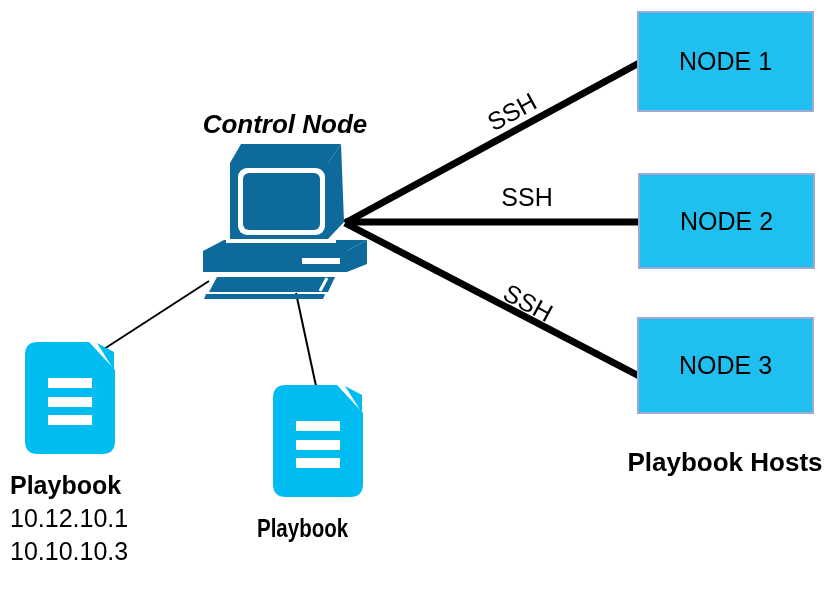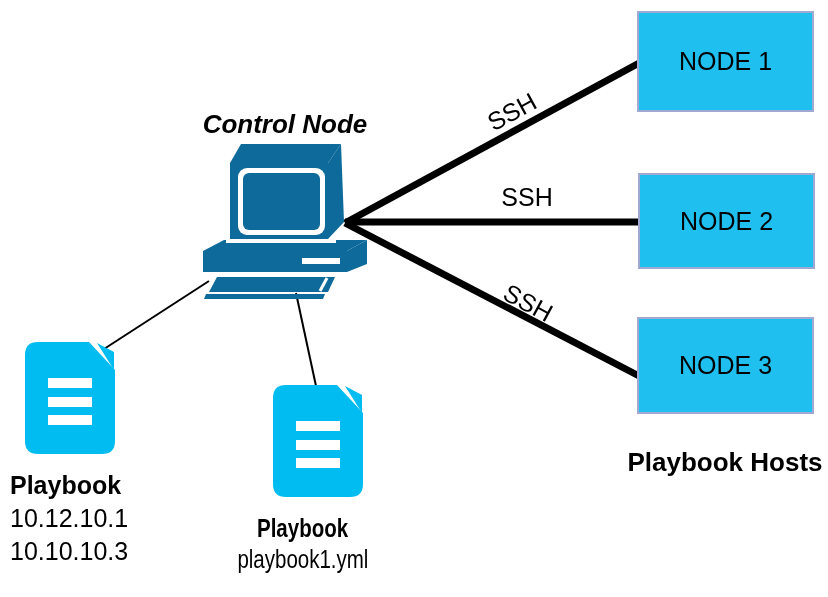--- a/index.html
+++ b/index.html
@@ -111,16 +111,15 @@
   <div class="label managed-hosts">Playbook Hosts</div>
 
   <div class="inventory-block">
     <div class="inventory-title">Playbook</div>
     <div>10.12.10.1</div>
     <div>10.10.10.3</div>
   </div>
 
   <div class="playbook-block">
     <div class="playbook-title"><span class="narrow">Playbook</span></div>
-    <div><span class="narrow">playbook1.yml</span></div>
   </div>
 
 </div>
 
 </body></html>

